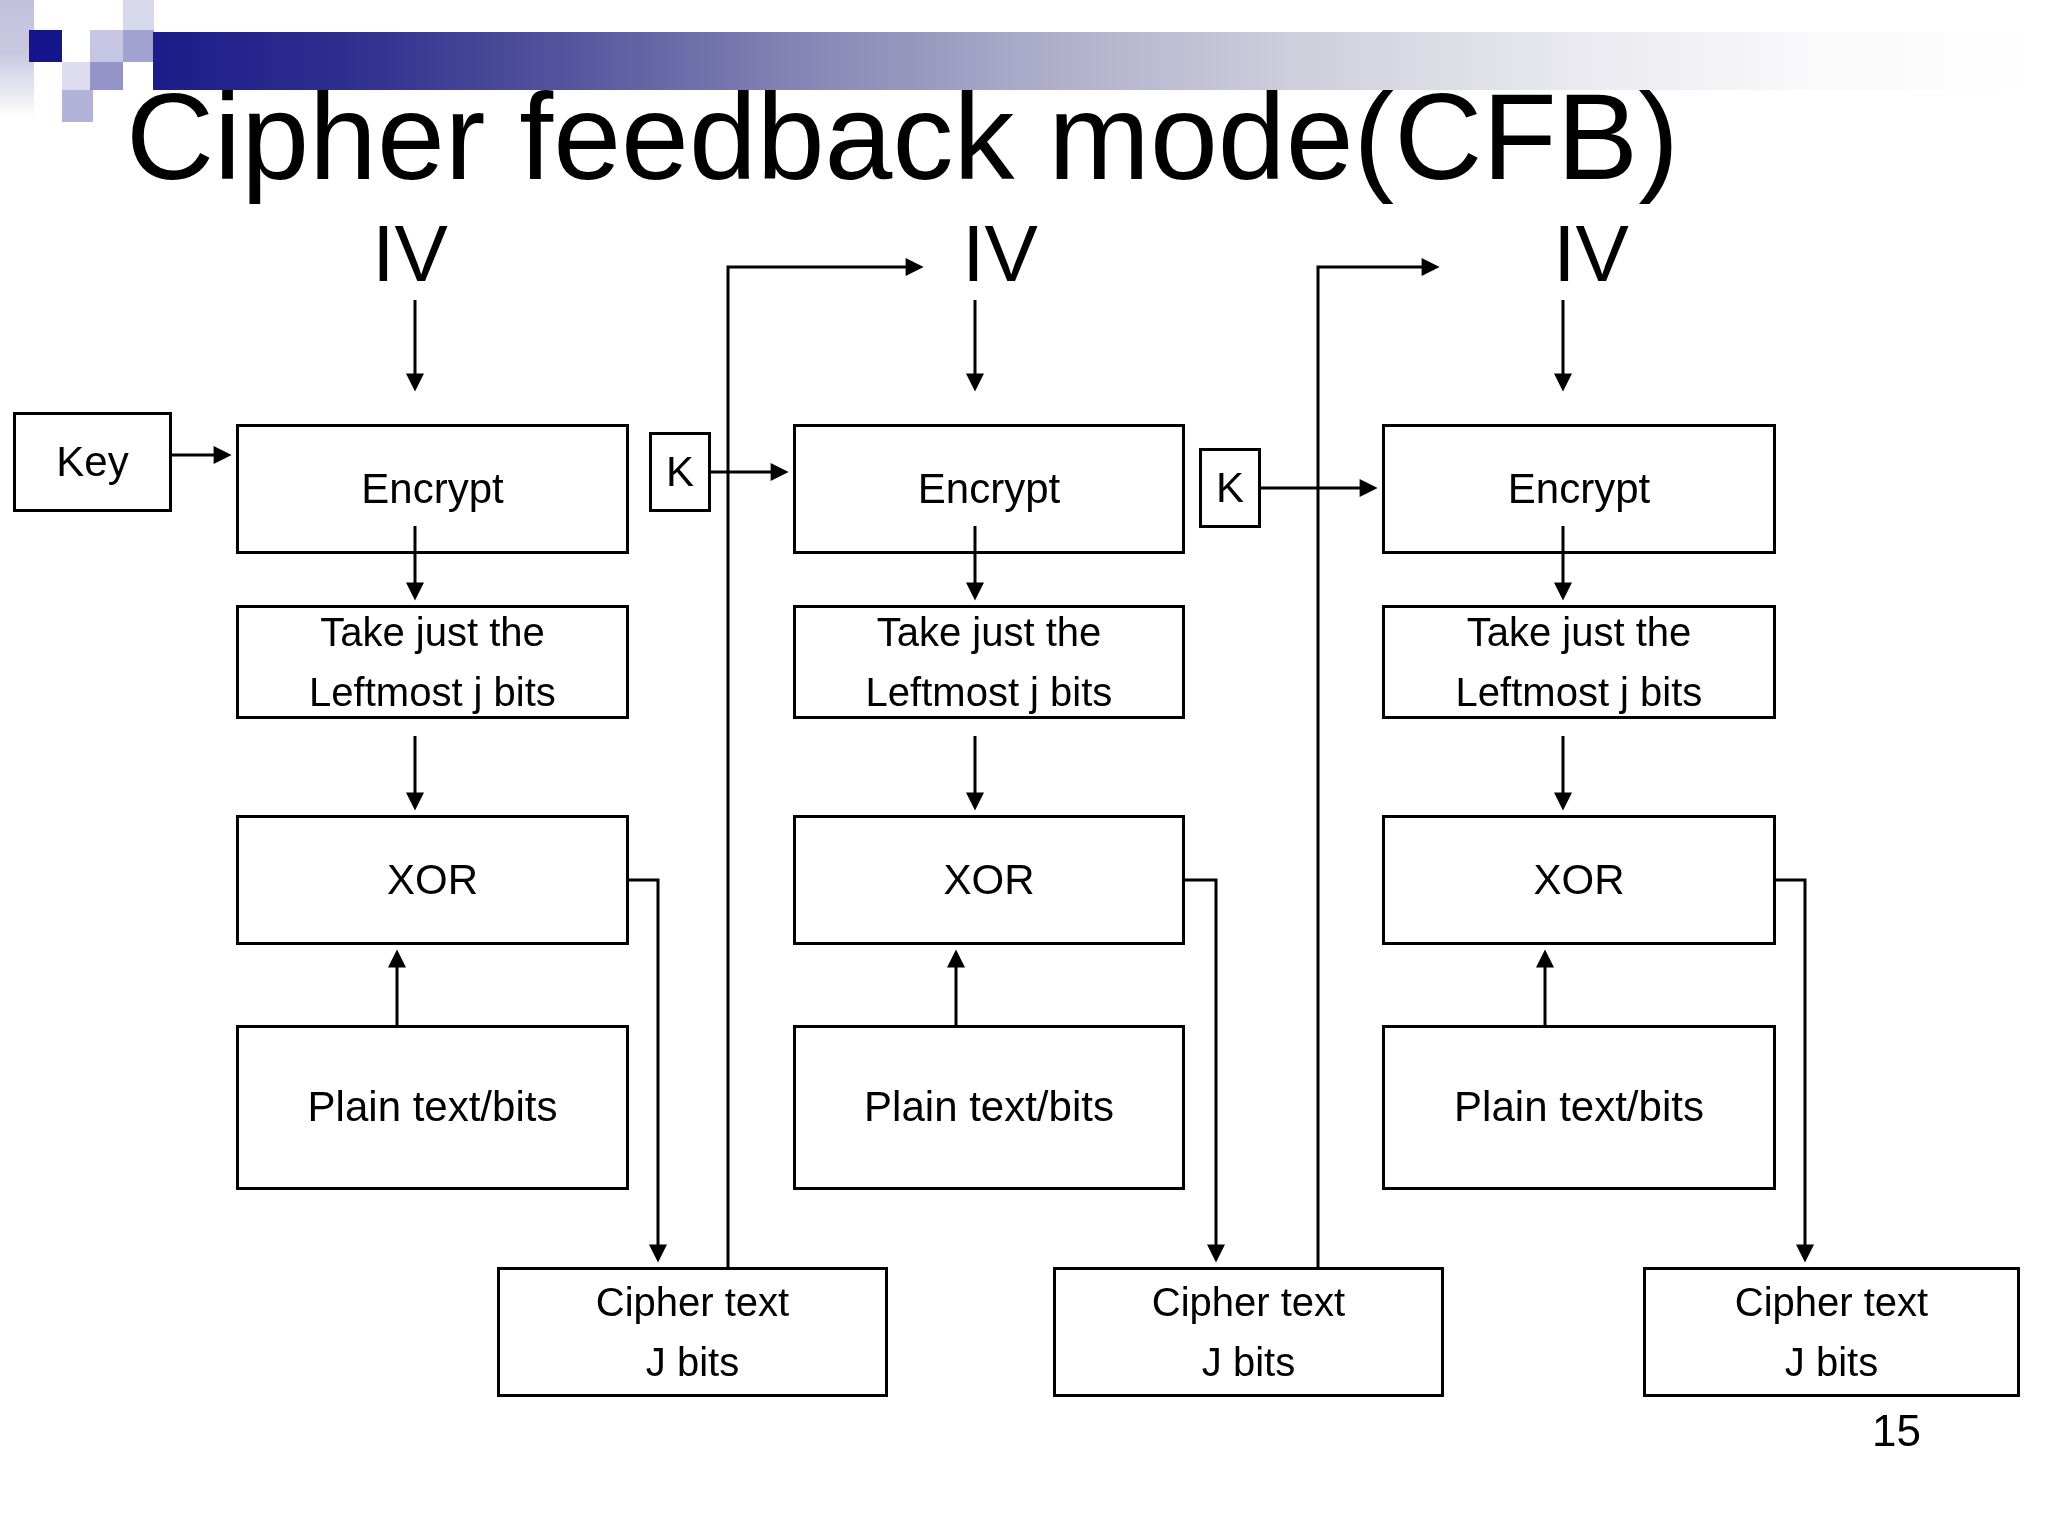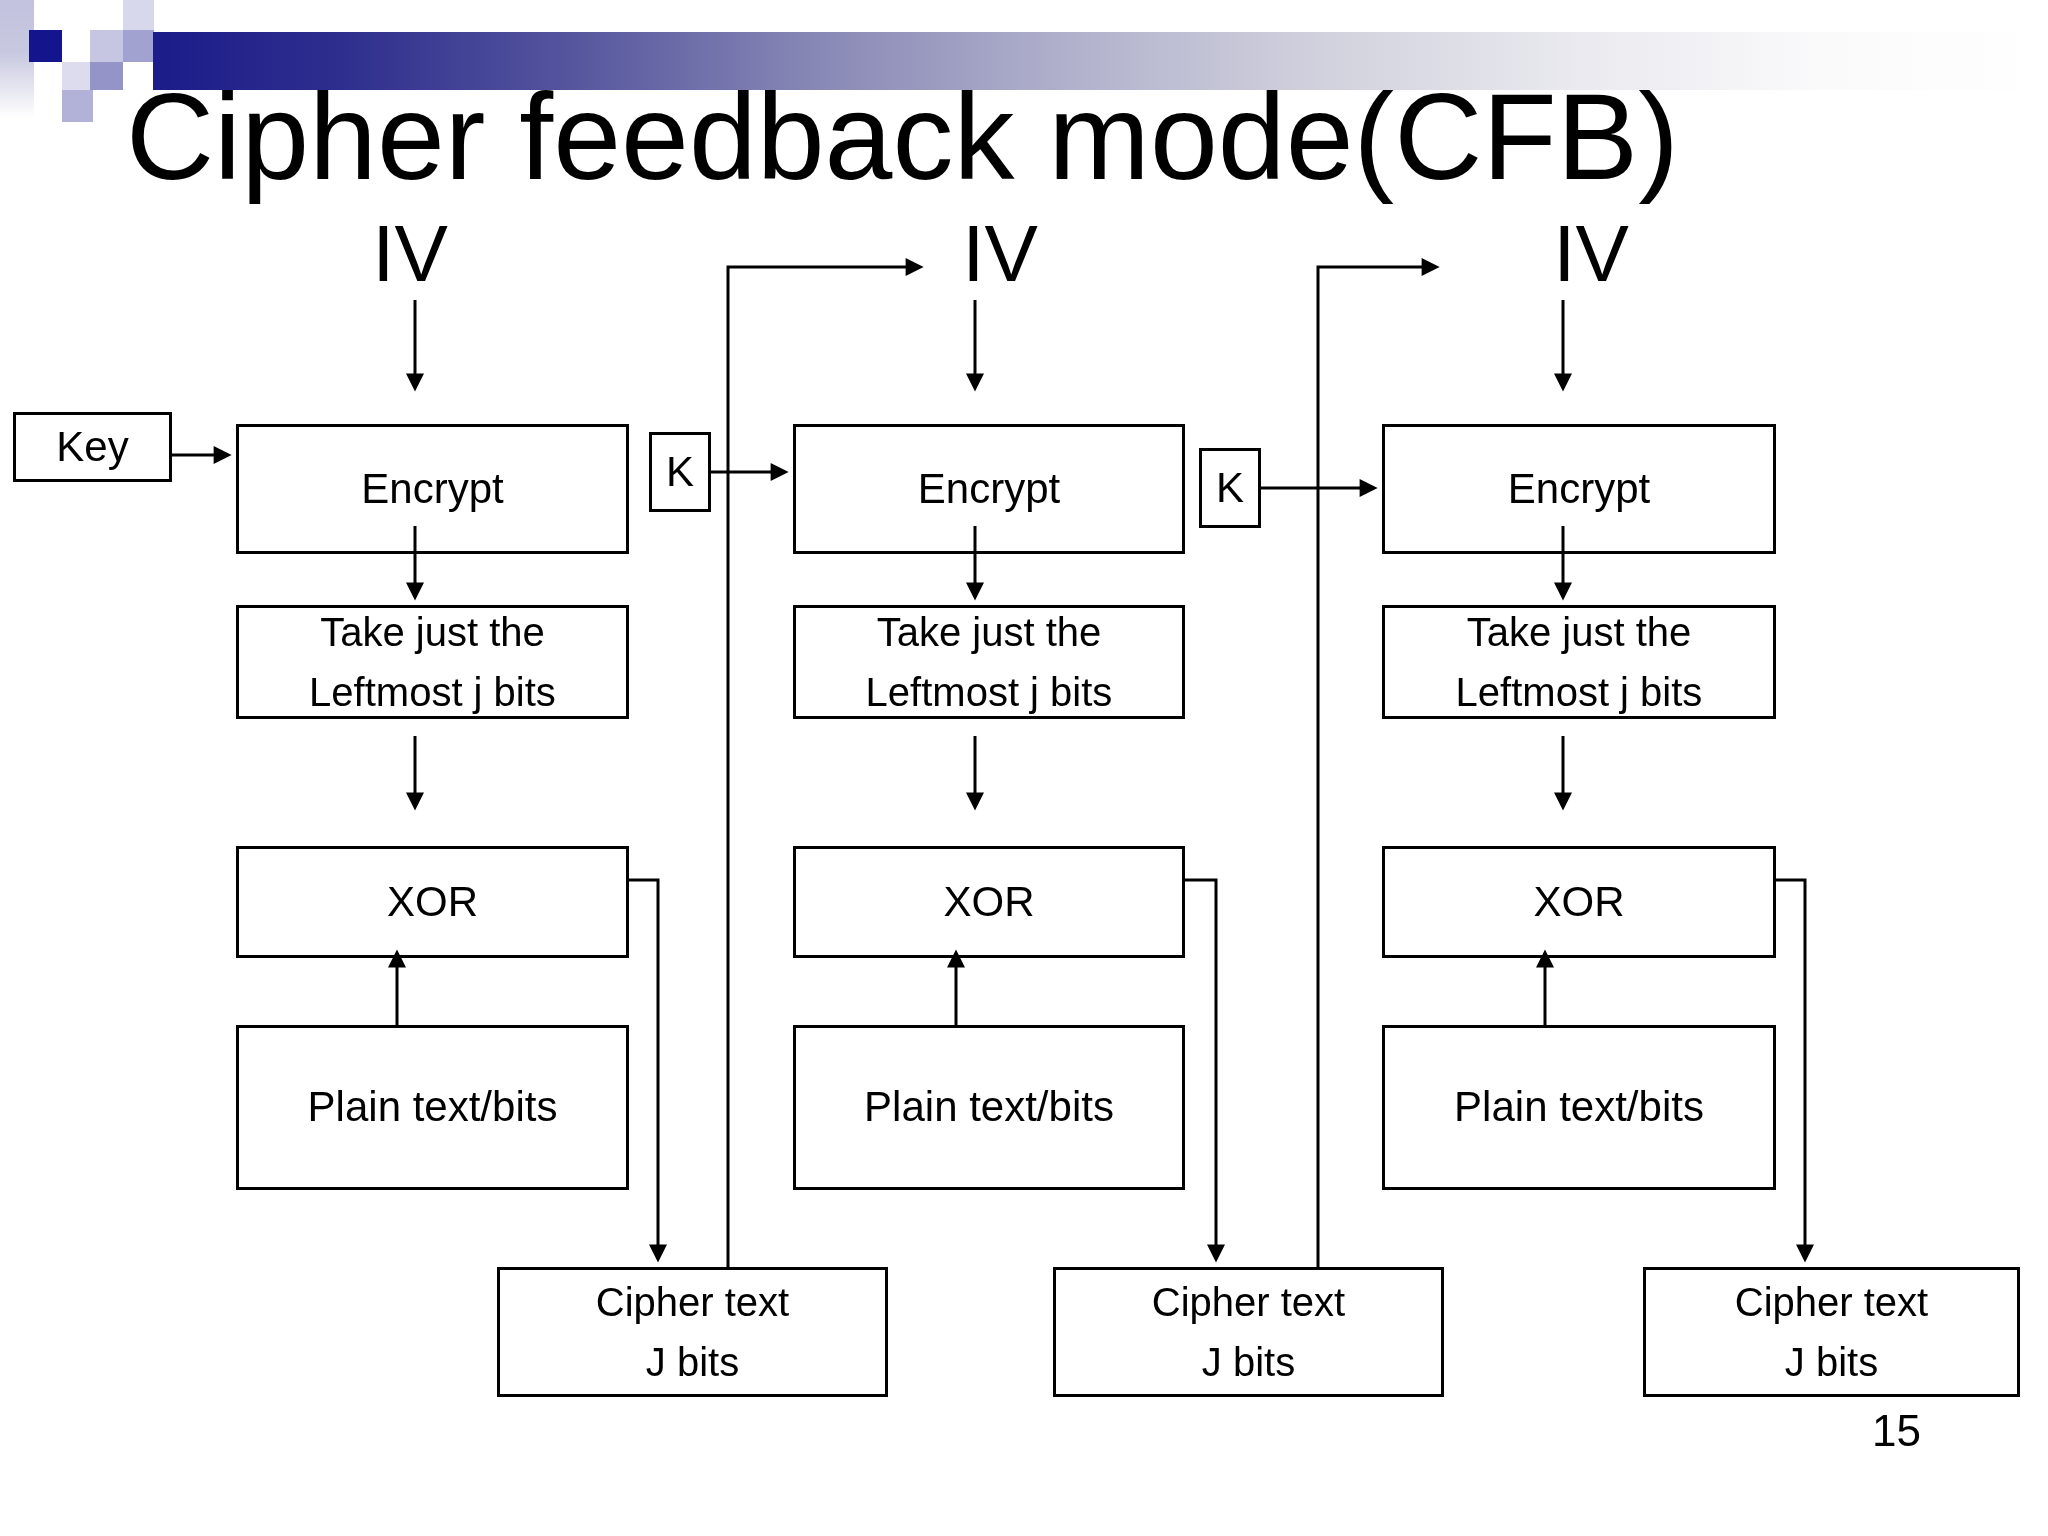--- a/index.html
+++ b/index.html
@@ -30,28 +30,28 @@
   .box{
     position:absolute;background:#ffffff;border:3px solid #000;box-sizing:border-box;
     display:flex;flex-direction:column;align-items:center;justify-content:center;
     text-align:center;font-size:42px;line-height:1.2;
   }
   .c1{left:236px;width:393px;}
   .c2{left:793px;width:392px;}
   .c3{left:1382px;width:394px;}
   .r-enc{top:396px;height:130px;margin-top:28px;}
   .r-take{top:605px;height:114px;}
-  .r-xor{top:846px;height:112px;}
+  .r-xor{top:815px;height:130px;}
   .r-plain{top:1025px;height:165px;}
   .r-cip{top:1267px;height:130px;text-align:right;}
   .cip1{left:497px;width:391px;}
   .cip2{left:1053px;width:391px;}
   .cip3{left:1643px;width:377px;}
   .two-line span{display:block;font-size:40px;line-height:1.5;}
-  .keybox{left:13px;top:412px;width:159px;height:70px;}
+  .keybox{left:13px;top:412px;width:159px;height:100px;}
   .kbox1{left:649px;top:432px;width:62px;height:80px;}
   .kbox2{left:1199px;top:448px;width:62px;height:80px;}
   
   .iv{position:absolute;top:214px;width:200px;text-align:center;
       font-size:80px;line-height:1.0;}
   .iv1{left:310px;}
   .iv2{left:900px;}
   .iv3{left:1491px;}
   
   .wires{position:absolute;left:0;top:0;width:2048px;height:1536px;pointer-events:none;}

